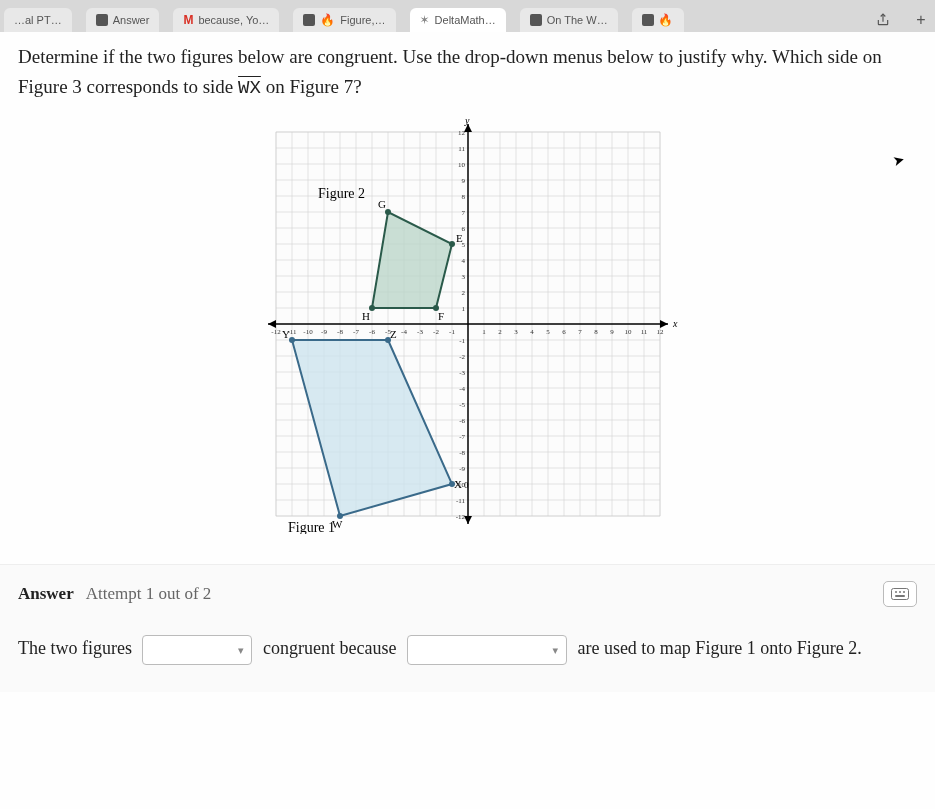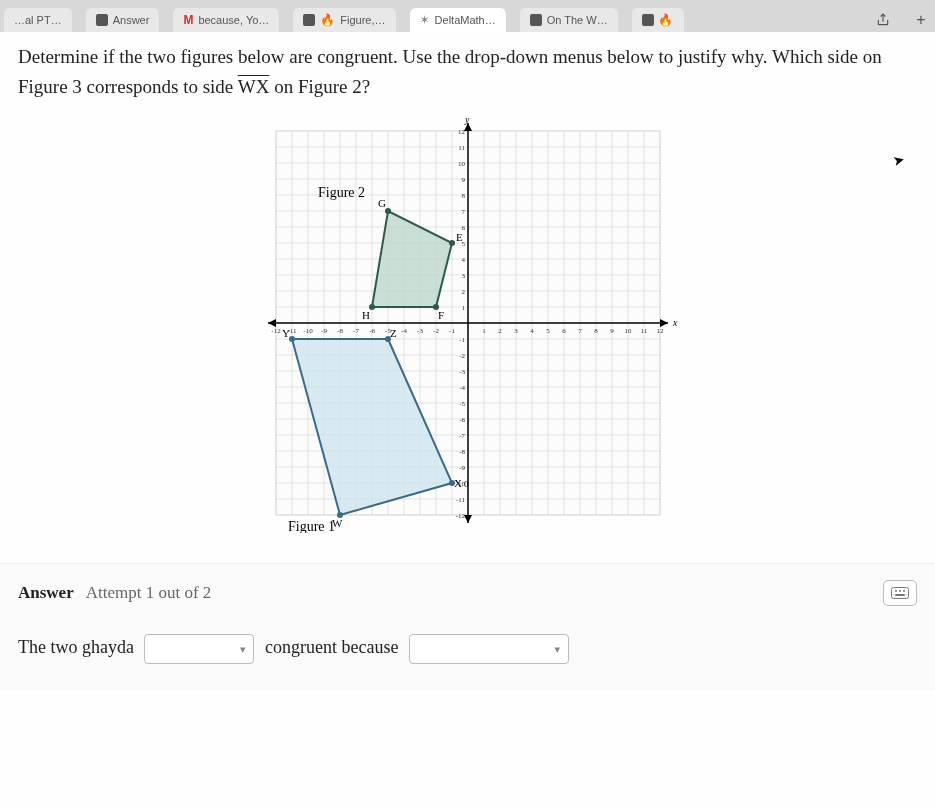--- a/index.html
+++ b/index.html
@@ -11,21 +11,21 @@
 .favicon-dark { background: #555; border-radius: 2px; width:12px; height:12px; display:inline-block; }
 .favicon-m { color:#d93025; font-weight:bold; font-family:Arial; font-size:12px; }
 .favicon-flame { color:#ff6b00; font-size:12px; }
 .favicon-star { color:#888; font-size:12px; }
 .spacer { flex: 1; }
 .share-icon-box { width:28px; height:24px; display:flex; align-items:center; justify-content:center; color:#555;}
 .plus-icon-box { width:20px; height:24px; display:flex; align-items:center; justify-content:center; color:#555; font-size:16px;}
 
 .content { padding: 10px 18px 0 18px; background: #fefefe; height: 777px; position: relative; }
 .question { font-size: 19px; line-height: 1.6; margin-bottom: 8px; }
-.overline { text-decoration: overline; }
+.overline { text-decoration: overline; font-family: Liberation Mono, monospace; }
 
 .graph-wrap { display:flex; justify-content:center; margin-top: 10px; margin-bottom: 30px; }
 .graph-svg { display:block; }
 
 .answer-block { background: #fafafa; border-top: 1px solid #eee; padding: 16px 18px 24px 18px; margin: 8px -18px; }
 .answer-head { display:flex; align-items:center; gap:12px; margin-bottom: 22px; }
 .answer-label { font-weight: bold; font-size: 17px; }
 .attempt { font-size: 17px; color: #666; }
 .keypad-btn { margin-left:auto; width:34px; height:26px; border:1px solid #bbb; border-radius:5px; background:#fff; display:flex; align-items:center; justify-content:center; font-size:13px; color:#555; cursor:pointer; }
 
@@ -76,21 +76,21 @@
         <path d="M12 2v13"></path>
       </svg>
   </div>
   <div class="plus-icon-box">+</div>
 </div>
 
 <div class="content">
   <div class="cursor">➤</div>
 
   <p class="question">
-    <span>Determine if the two figures below are congruent. Use the drop-down menus below to justify why. Which side on Figure 3 corresponds to side </span><span class="overline">WX</span><span> on Figure 2?</span>
+    <span>Determine if the two figures below are congruent. Use the drop-down menus below to justify why. Which side on Figure 3 corresponds to side </span><span class="overline">WX</span><span> on Figure 7?</span>
   </p>
 
   <div class="graph-wrap">
     <svg class="graph-svg" width="420" height="420" viewBox="0 0 420 420">
 
       <g stroke="#c8c8c8" stroke-width="0.5">
         <rect x="18" y="18" width="384" height="384" fill="#fcfcfc"></rect>
 
         <g>
         <line x1="18" y1="18" x2="18" y2="402"></line>
@@ -242,23 +242,24 @@
         <svg width="18" height="12" viewBox="0 0 18 12">
             <rect x="0.5" y="0.5" width="17" height="11" rx="2" fill="none" stroke="#777"></rect>
             <circle cx="5" cy="4" r="1" fill="#777"></circle>
             <circle cx="9" cy="4" r="1" fill="#777"></circle>
             <circle cx="13" cy="4" r="1" fill="#777"></circle>
             <rect x="4" y="7" width="10" height="2" rx="1" fill="#777"></rect>
           </svg>
       </div>
     </div>
     <div class="sentence">
-      <span>The two ghayda </span>
+      <span>The two figures </span>
       <span class="dropdown">
           <span class="chev">▾</span>
         </span>
       <span> congruent because </span>
       <span class="dropdown wide">
           <span class="chev">▾</span>
         </span>
+      <span> are used to map Figure 1 onto Figure 2.</span>
     </div>
   </div>
 </div>
 
 </body></html>

